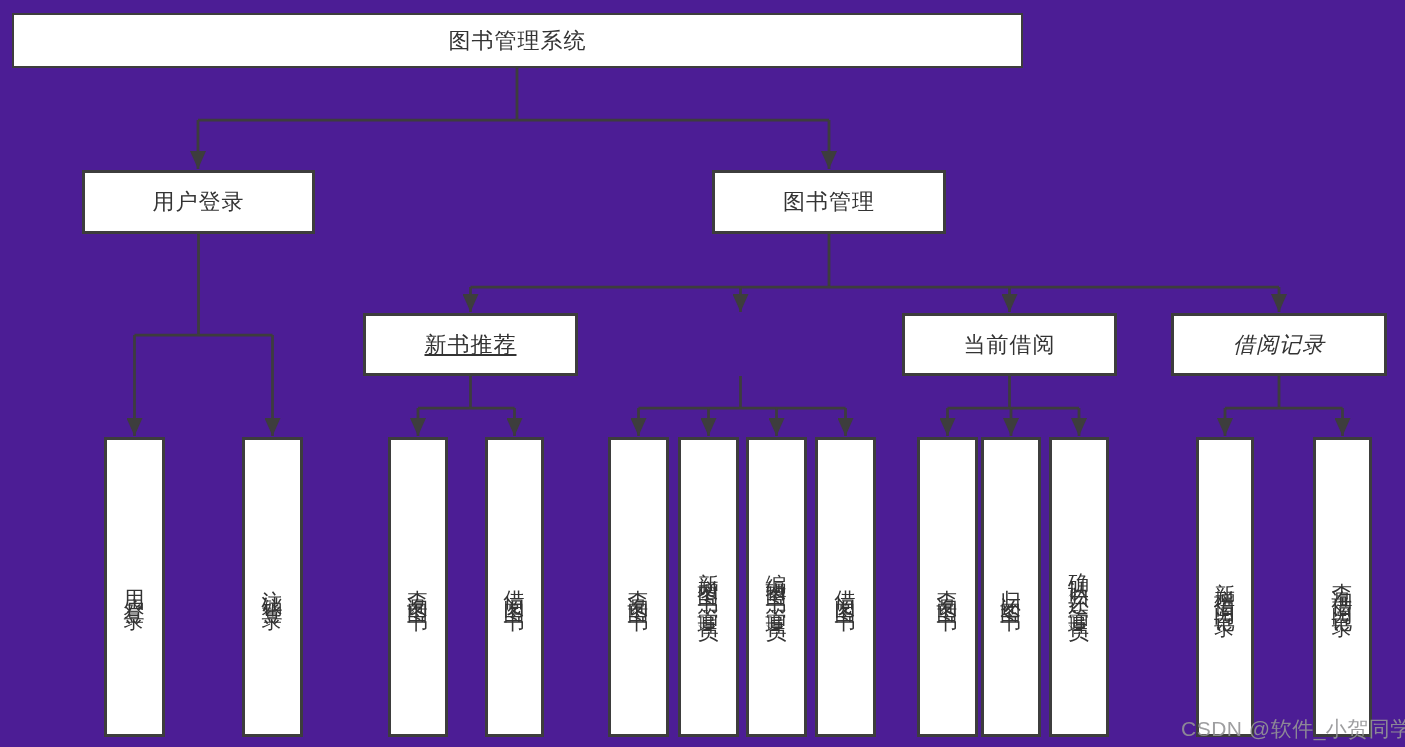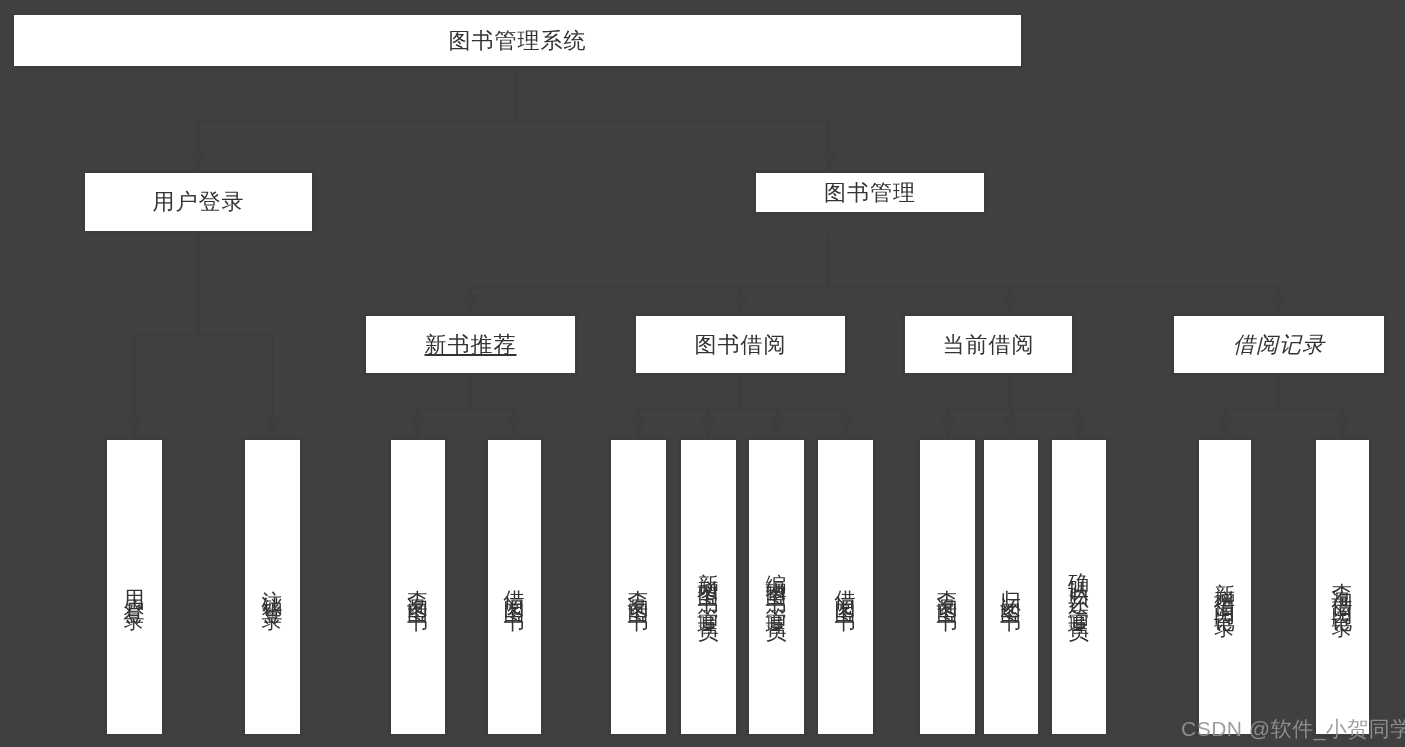--- a/index.html
+++ b/index.html
@@ -3,21 +3,21 @@
 <meta charset="utf-8">
 <style>
   * { margin: 0; padding: 0; box-sizing: border-box; }
   html, body { background: #ffffff; }
   body { font-family: "Liberation Sans", "DejaVu Sans", sans-serif; }
 
   .canvas {
     position: relative;
     width: 1405px;
     height: 747px;
-    background: #404040;
+    background: #4c1d95;
     overflow: hidden;
   }
 
   .connectors {
     position: absolute;
     left: 0; top: 0;
     z-index: 1;
   }
 
   .node {
@@ -114,31 +114,28 @@
     </g>
   </svg>
 
   <div class="node root" style="left:12px;top:13px;width:1011px;height:55px;">
     <span class="label">图书管理系统</span>
   </div>
 
   <div class="node lvl2" style="left:82px;top:170px;width:233px;height:64px;">
     <span class="label">用户登录</span>
   </div>
-  <div class="node lvl2" style="left:712px;top:170px;width:234px;height:45px;margin-left:41px;">
+  <div class="node lvl2" style="left:712px;top:170px;width:234px;height:64px;">
     <span class="label">图书管理</span>
   </div>
 
   <div class="node lvl3" style="left:363px;top:313px;width:215px;height:63px;text-decoration:underline;">
     <span class="label">新书推荐</span>
   </div>
-  <div class="node lvl3" style="left:633px;top:313px;width:215px;height:63px;">
-    <span class="label">图书借阅</span>
-  </div>
-  <div class="node lvl3" style="left:902px;top:313px;width:173px;height:63px;">
+  <div class="node lvl3" style="left:902px;top:313px;width:215px;height:63px;">
     <span class="label">当前借阅</span>
   </div>
   <div class="node lvl3" style="left:1171px;top:313px;width:216px;height:63px;font-style:italic;">
     <span class="label">借阅记录</span>
   </div>
 
   <div class="node leaf" style="left:104px;top:437px;width:61px;height:300px;">
     <span class="label">用户登录</span>
   </div>
   <div class="node leaf" style="left:242px;top:437px;width:61px;height:300px;">

